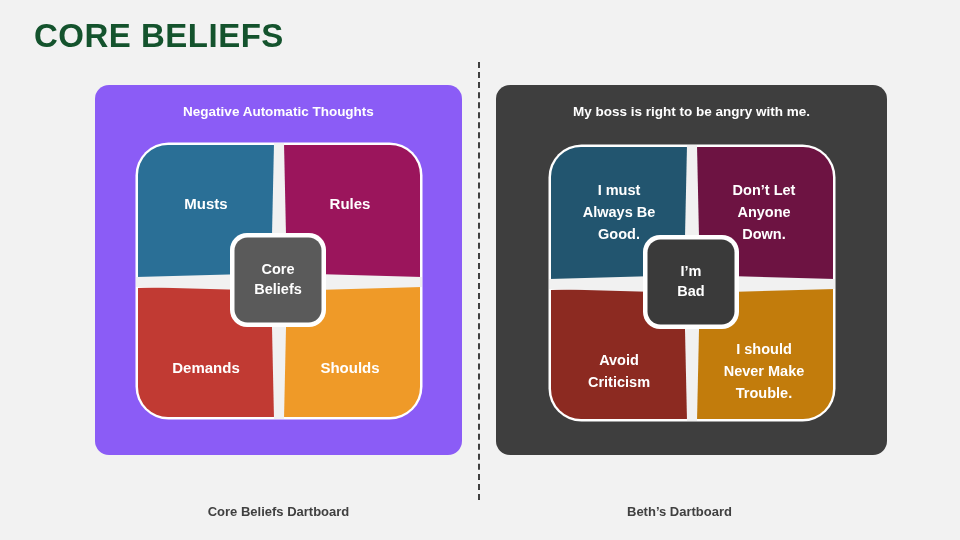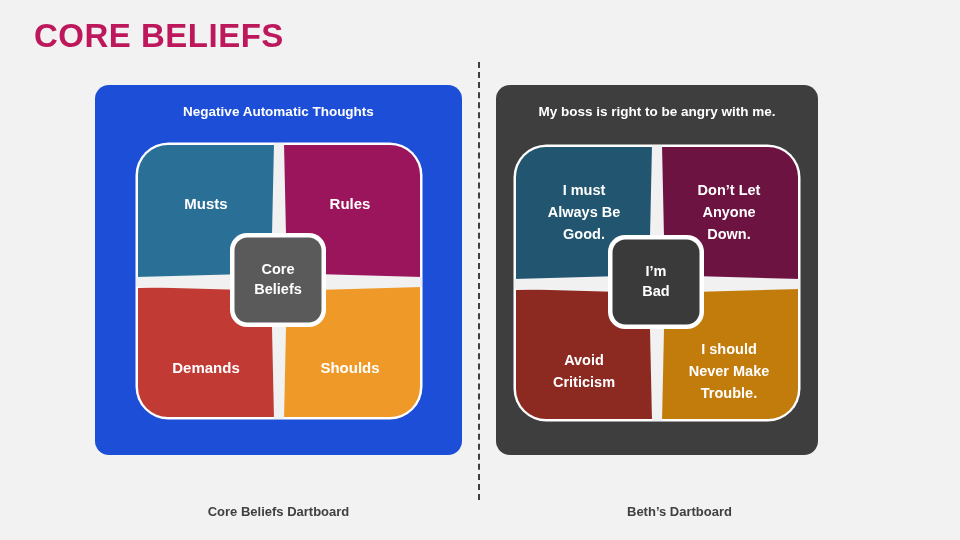--- a/index.html
+++ b/index.html
@@ -44,21 +44,21 @@
     height: 438px;
     border-left: 2px dashed #3f3f3f;
   }
 
   
   .panel {
     position: absolute;
     border-radius: 14px;
   }
   .panel-left  { left: 95px;  top: 85px; width: 367px; height: 370px; background: #5a5a5a; }
-  .panel-right { left: 496px; top: 85px; width: 322px; height: 370px; background: #3e3e3e; }
+  .panel-right { left: 496px; top: 85px; width: 391px; height: 370px; background: #3e3e3e; }
 
   .panel-heading {
     position: absolute;
     left: 0;
     right: 0;
     text-align: center;
     color: #ffffff;
     font-weight: bold;
     font-size: 13.5px;
     line-height: 18px;
@@ -106,25 +106,25 @@
     margin-top: 36px;
   }
   .caption-left  { left: 95px; }
   .caption-right { left: 496px; }
 </style>
 </head>
 <body style="background: rgb(242, 242, 242);">
 
 <div id="slide">
 
-  <div class="slide-title" style="color: #be185d;">CORE BELIEFS</div>
+  <div class="slide-title" style="color: #14532d;">CORE BELIEFS</div>
 
   <div class="divider" style="border-left-color: rgb(63, 63, 63);"></div>
 
-  <div class="panel panel-left" style="background: #1d4ed8;">
+  <div class="panel panel-left" style="background: #8b5cf6;">
     <div class="panel-heading top">Negative Automatic Thoughts</div>
 
     <div class="board-wrap">
       <svg class="board" width="290" height="280" viewBox="0 0 290 280">
         <defs>
           <clipPath id="clipL">
             <rect x="4" y="4" width="282" height="272" rx="30" ry="30"></rect>
           </clipPath>
         </defs>
 

